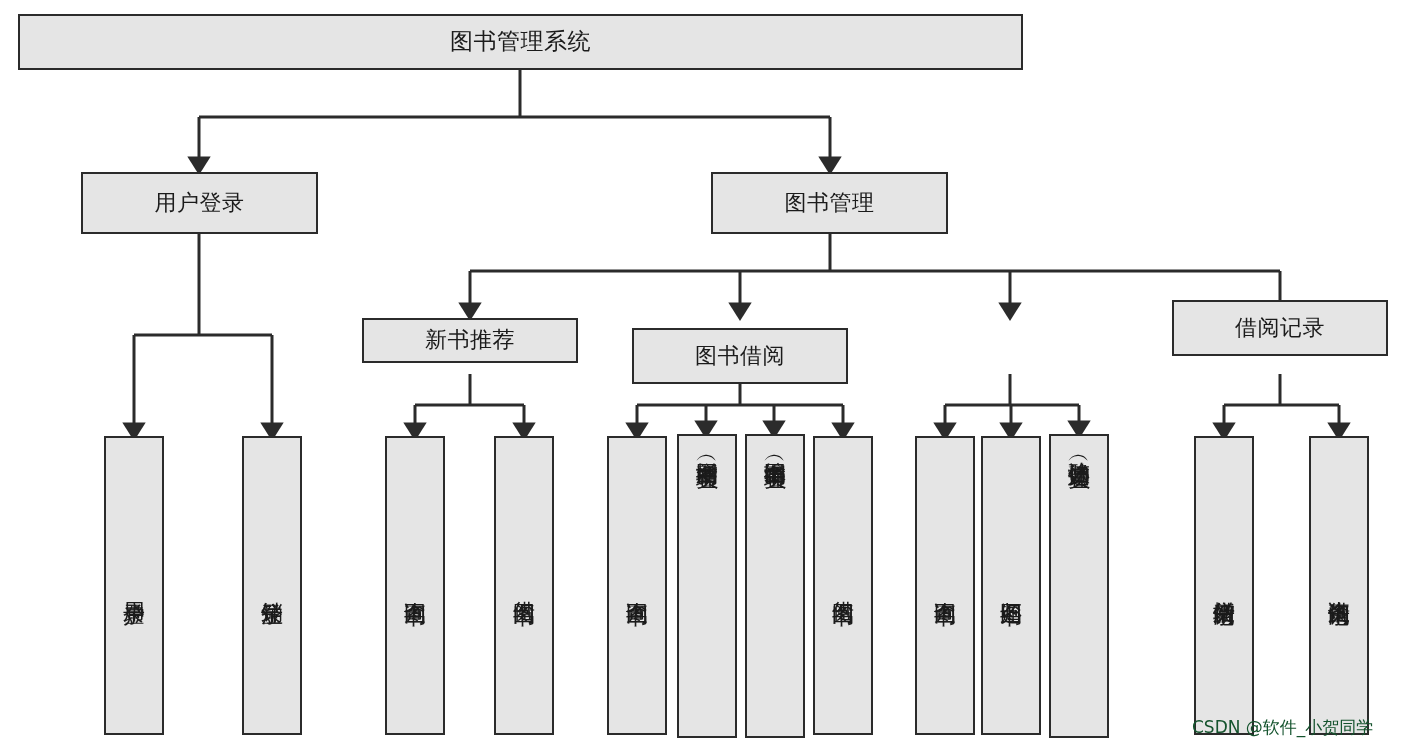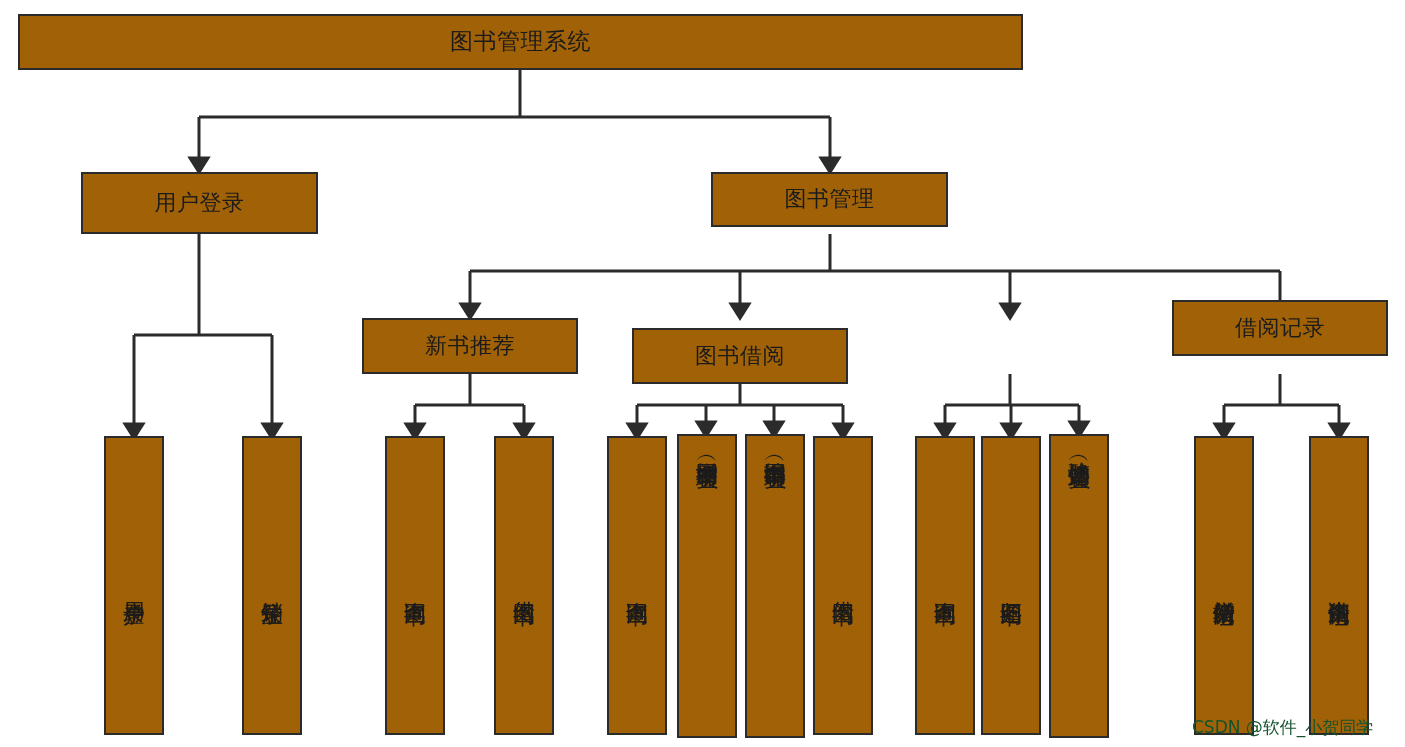--- a/index.html
+++ b/index.html
@@ -22,21 +22,21 @@
     position: absolute;
     left: 0;
     top: 0;
     width: 1405px;
     height: 747px;
     pointer-events: none;
   }
   .node {
     position: absolute;
     box-sizing: border-box;
-    background: #a16207;
+    background: #e5e5e5;
     border: 2px solid #2b2b2b;
     display: flex;
     align-items: center;
     justify-content: center;
     color: #1b1b1b;
     z-index: 2;
   }
   .node .node-label {
     display: block;
     text-align: center;
@@ -135,25 +135,25 @@
   </svg>
 
   <div class="node horiz root" style="left:18px; top:14px; width:1005px; height:56px;">
     <span class="node-label">图书管理系统</span>
   </div>
 
   <div class="node horiz" style="left:81px; top:172px; width:237px; height:62px;">
     <span class="node-label">用户登录</span>
   </div>
 
-  <div class="node horiz" style="left:711px; top:172px; width:237px; height:55px;">
+  <div class="node horiz" style="left:711px; top:172px; width:237px; height:62px;">
     <span class="node-label">图书管理</span>
   </div>
 
-  <div class="node horiz" style="left:362px; top:318px; width:216px; height:56px;justify-content:center;">
+  <div class="node horiz" style="left:362px; top:318px; width:216px; height:45px;justify-content:center;">
     <span class="node-label">新书推荐</span>
   </div>
 
   <div class="node horiz" style="left:632px; top:328px; width:216px; height:56px;">
     <span class="node-label">图书借阅</span>
   </div>
 
 
   <div class="node horiz" style="left:1172px; top:300px; width:216px; height:56px;">
     <span class="node-label">借阅记录</span>

